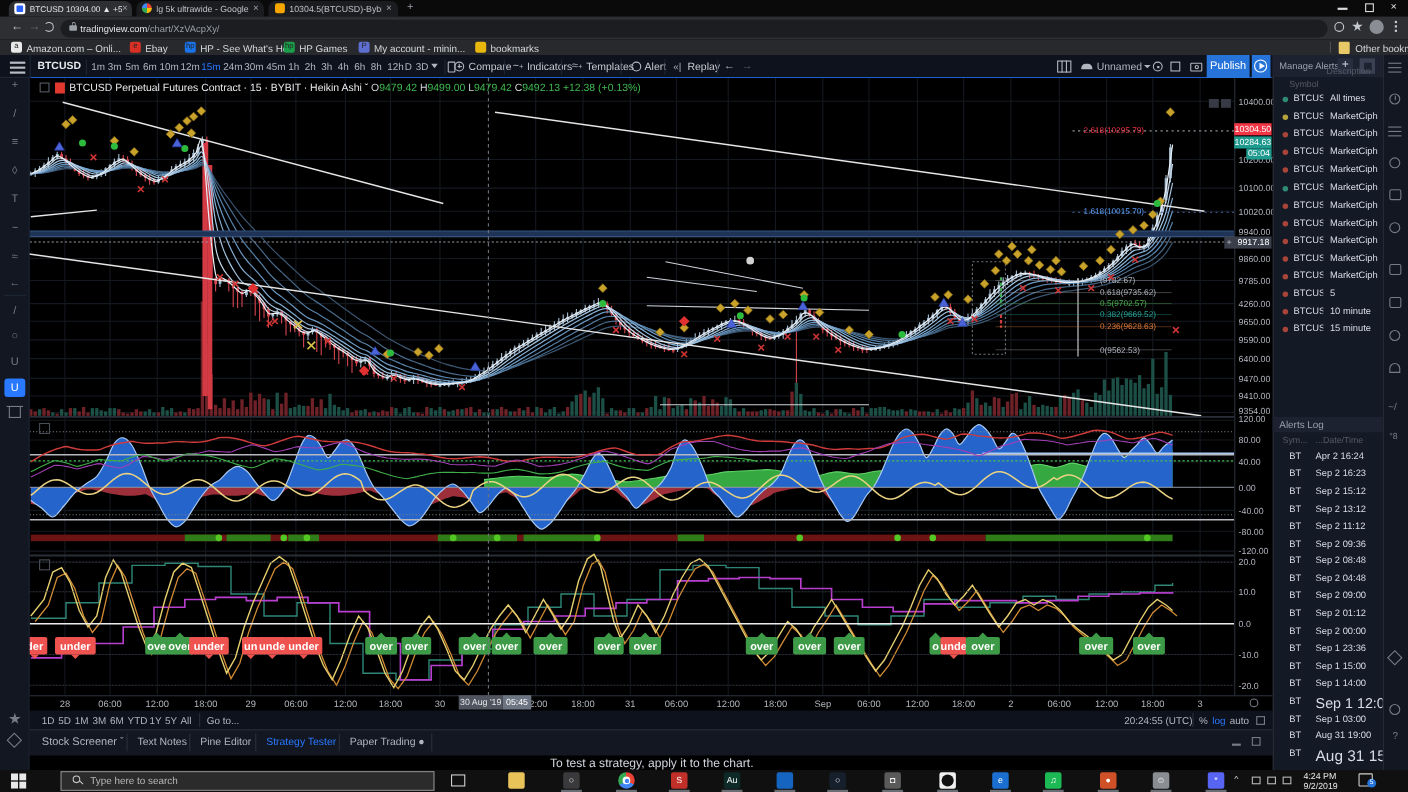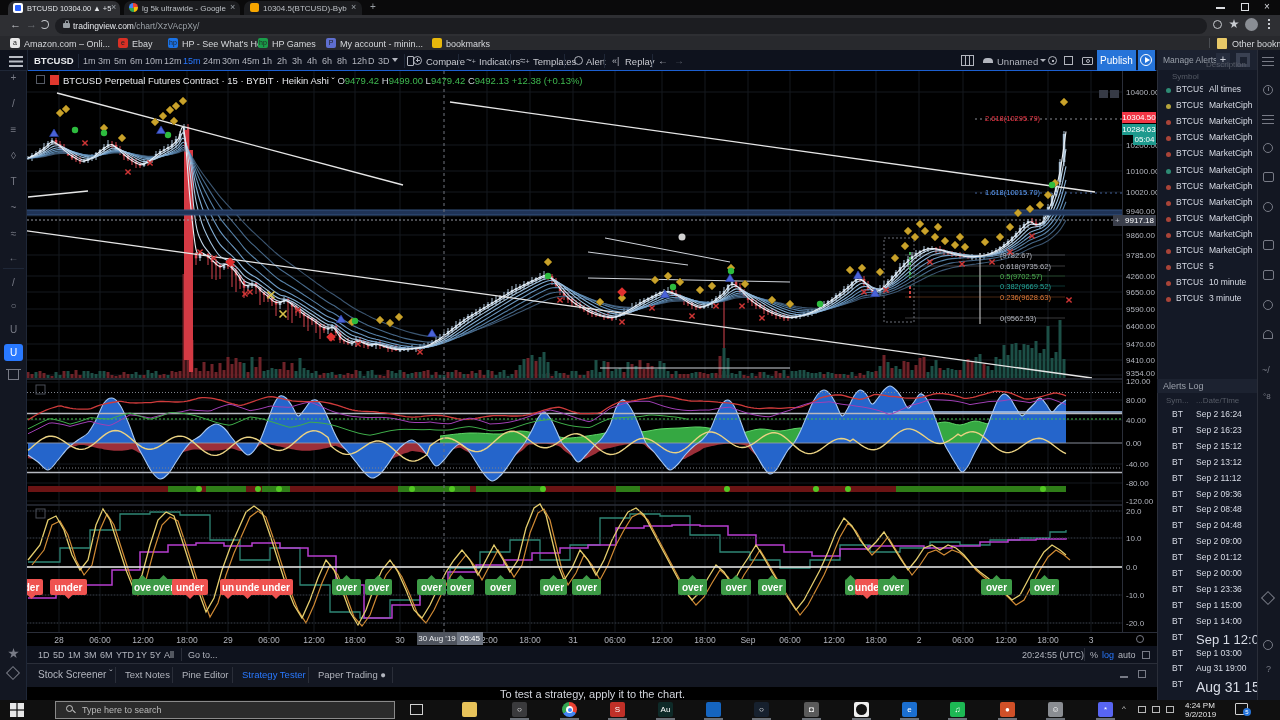--- a/index.html
+++ b/index.html
@@ -1503,27 +1503,27 @@
 <div class="abs txt" style="left:1176px;top:244.99999999999994px;width:27px;overflow:hidden;font-size:8.5px;color:#d8dce6">BTCUSD</div>
 <div class="abs txt" style="left:1209px;top:244.99999999999994px;width:44px;overflow:hidden;font-size:8.5px;color:#d8dce6">MarketCiph</div>
 <div class="abs cir" style="left:1166px;top:265.09999999999997px;width:5px;height:5px;background:#a94438"></div>
 <div class="abs txt" style="left:1176px;top:261.09999999999997px;width:27px;overflow:hidden;font-size:8.5px;color:#d8dce6">BTCUSD</div>
 <div class="abs txt" style="left:1209px;top:261.09999999999997px;width:44px;overflow:hidden;font-size:8.5px;color:#d8dce6">5</div>
 <div class="abs cir" style="left:1166px;top:281.2px;width:5px;height:5px;background:#a94438"></div>
 <div class="abs txt" style="left:1176px;top:277.2px;width:27px;overflow:hidden;font-size:8.5px;color:#d8dce6">BTCUSD</div>
 <div class="abs txt" style="left:1209px;top:277.2px;width:44px;overflow:hidden;font-size:8.5px;color:#d8dce6">10 minute</div>
 <div class="abs cir" style="left:1166px;top:297.3px;width:5px;height:5px;background:#a94438"></div>
 <div class="abs txt" style="left:1176px;top:293.3px;width:27px;overflow:hidden;font-size:8.5px;color:#d8dce6">BTCUSD</div>
-<div class="abs txt" style="left:1209px;top:293.3px;width:44px;overflow:hidden;font-size:8.5px;color:#d8dce6">3 minute</div>
+<div class="abs txt" style="left:1209px;top:293.3px;width:44px;overflow:hidden;font-size:8.5px;color:#d8dce6">15 minute</div>
 <div class="abs" style="left:1157px;top:379px;width:100px;height:14px;background:#1c2230"></div>
 <div class="abs txt" style="left:1163px;top:381px;font-size:9px;color:#9aa0aa">Alerts Log</div>
 <div class="abs txt" style="left:1166px;top:396px;font-size:8px;color:#565b66">Sym...</div>
 <div class="abs txt" style="left:1196px;top:396px;font-size:8px;color:#565b66">...Date/Time</div>
 <div class="abs txt" style="left:1172px;top:409px;font-size:8.5px;color:#d8dce6">BT</div>
-<div class="abs txt" style="left:1196px;top:409px;font-size:8.5px;color:#d8dce6">Sep 2 16:24</div>
+<div class="abs txt" style="left:1196px;top:409px;font-size:8.5px;color:#d8dce6">Apr 2 16:24</div>
 <div class="abs txt" style="left:1172px;top:424.9px;font-size:8.5px;color:#d8dce6">BT</div>
 <div class="abs txt" style="left:1196px;top:424.9px;font-size:8.5px;color:#d8dce6">Sep 2 16:23</div>
 <div class="abs txt" style="left:1172px;top:440.79999999999995px;font-size:8.5px;color:#d8dce6">BT</div>
 <div class="abs txt" style="left:1196px;top:440.79999999999995px;font-size:8.5px;color:#d8dce6">Sep 2 15:12</div>
 <div class="abs txt" style="left:1172px;top:456.69999999999993px;font-size:8.5px;color:#d8dce6">BT</div>
 <div class="abs txt" style="left:1196px;top:456.69999999999993px;font-size:8.5px;color:#d8dce6">Sep 2 13:12</div>
 <div class="abs txt" style="left:1172px;top:472.5999999999999px;font-size:8.5px;color:#d8dce6">BT</div>
 <div class="abs txt" style="left:1196px;top:472.5999999999999px;font-size:8.5px;color:#d8dce6">Sep 2 11:12</div>
 <div class="abs txt" style="left:1172px;top:488.4999999999999px;font-size:8.5px;color:#d8dce6">BT</div>
 <div class="abs txt" style="left:1196px;top:488.4999999999999px;font-size:8.5px;color:#d8dce6">Sep 2 09:36</div>

